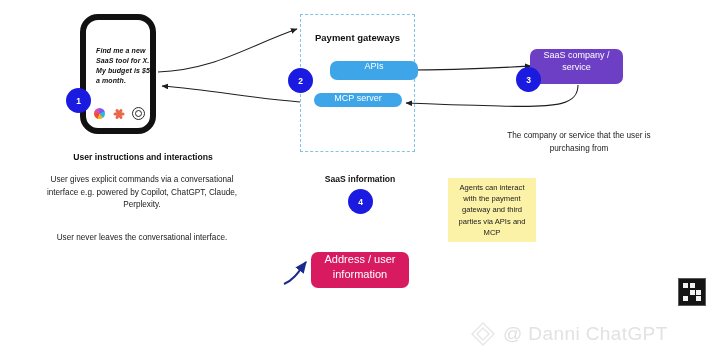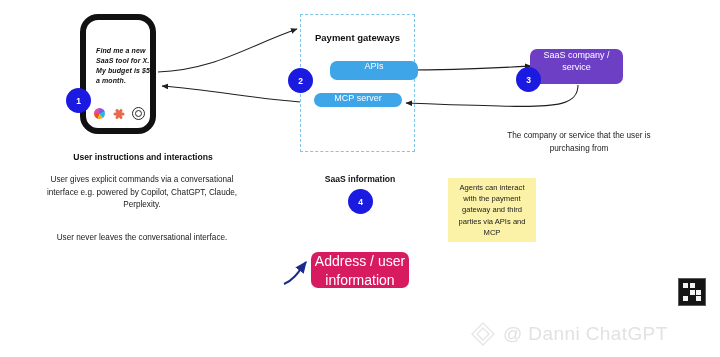--- a/index.html
+++ b/index.html
@@ -64,21 +64,21 @@
     text-align:center;color:#ffffff;font-weight:normal;box-sizing:border-box;
   }
   .pill-blue{background:#3da5e8;}
   .pill-purple{background:#6c3fc4;}
   .pill-pink{background:#d81b60;}
 
   .box-apis{left:314px;top:61px;width:88px;height:19px;font-size:9px;margin-left:16px;}
   .box-mcp{left:314px;top:93px;width:88px;height:14px;font-size:9px;}
   .box-saas{left:530px;top:49px;width:93px;height:35px;font-size:9px;line-height:1.35;padding:0 4px;}
   .box-cc{left:311px;top:209px;width:98px;height:29px;font-size:8.5px;}
-  .box-addr{left:311px;top:252px;width:98px;height:36px;font-size:14px;line-height:1.35;}
+  .box-addr{left:311px;top:252px;width:98px;height:36px;font-size:11px;line-height:1.35;}
 
   
   .num{
     border-radius:50%;background:#1a1ae0;color:#fff;
     display:flex;align-items:center;justify-content:center;
     font-size:8.5px;font-weight:bold;
   }
   .num1{left:66px;top:88px;width:25px;height:25px;}
   .num2{left:288px;top:68px;width:25px;height:25px;}
   .num3{left:516px;top:67px;width:25px;height:25px;}

